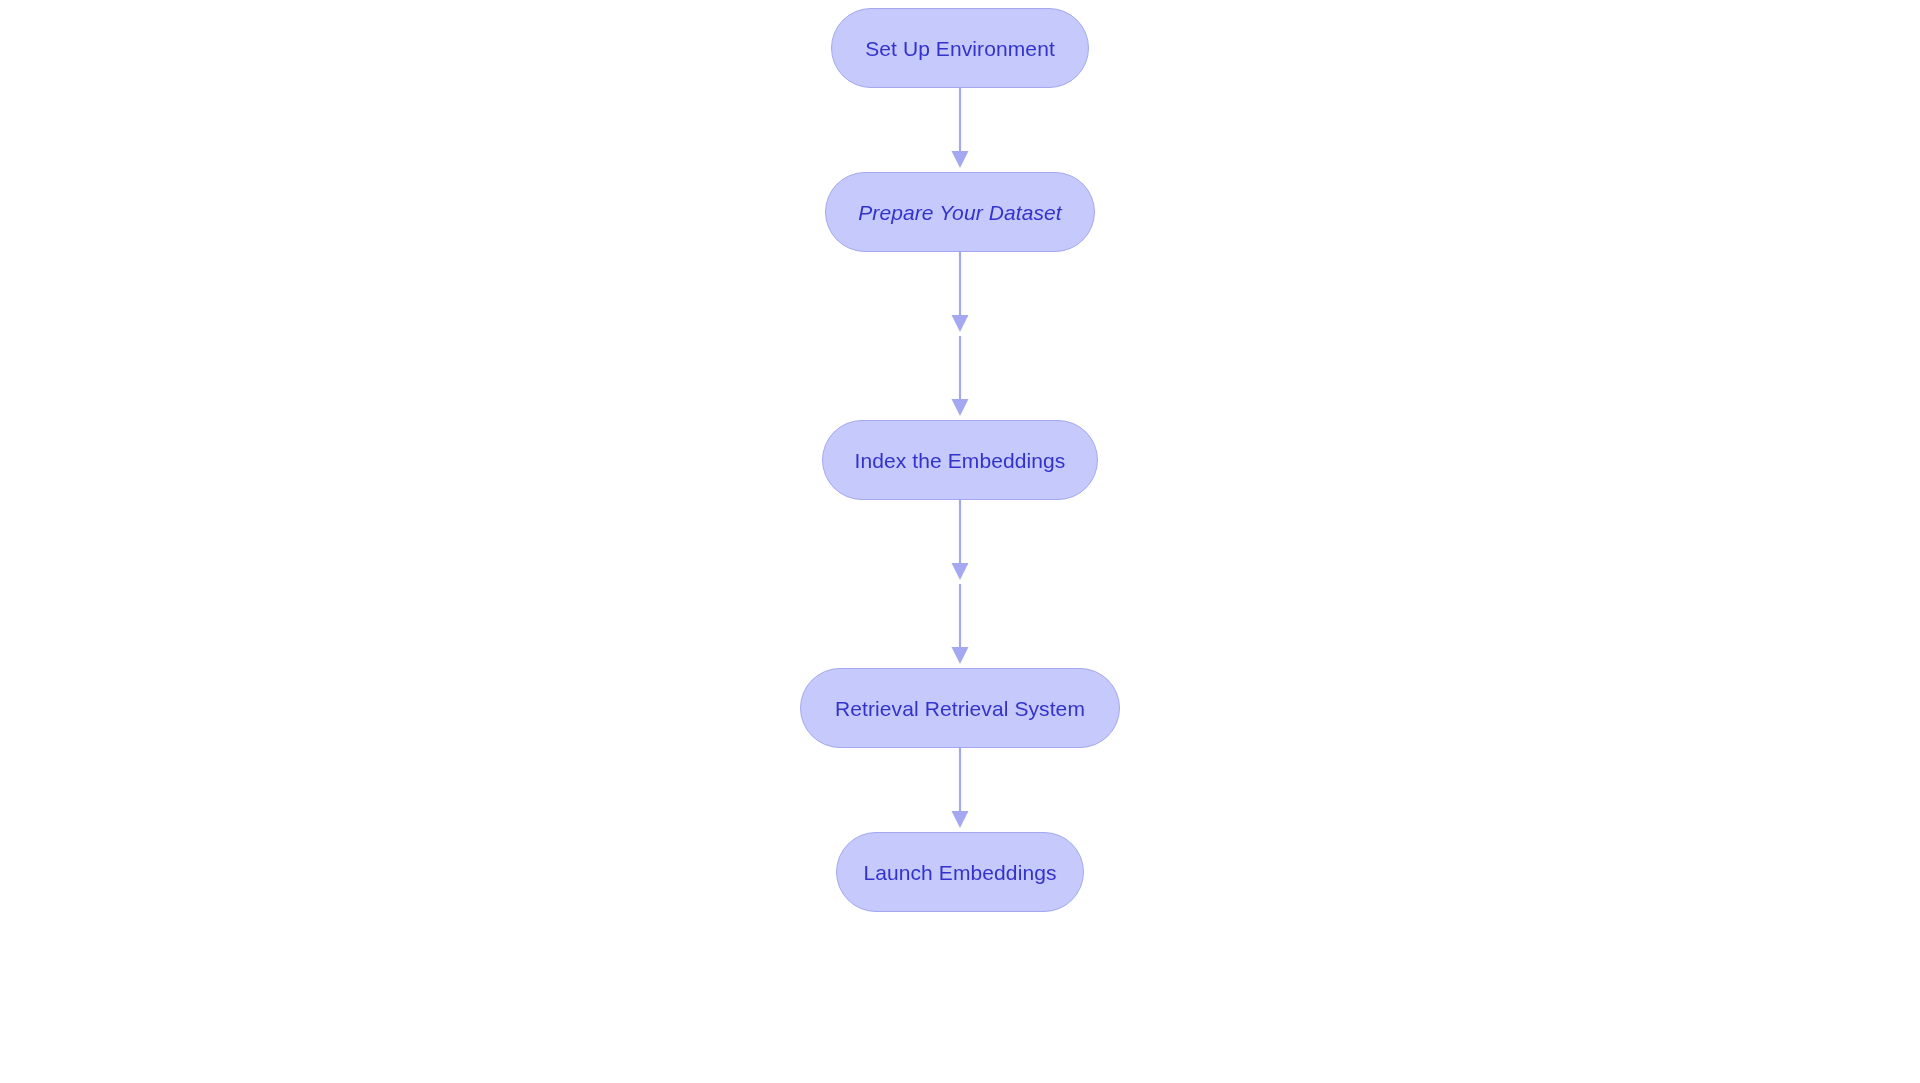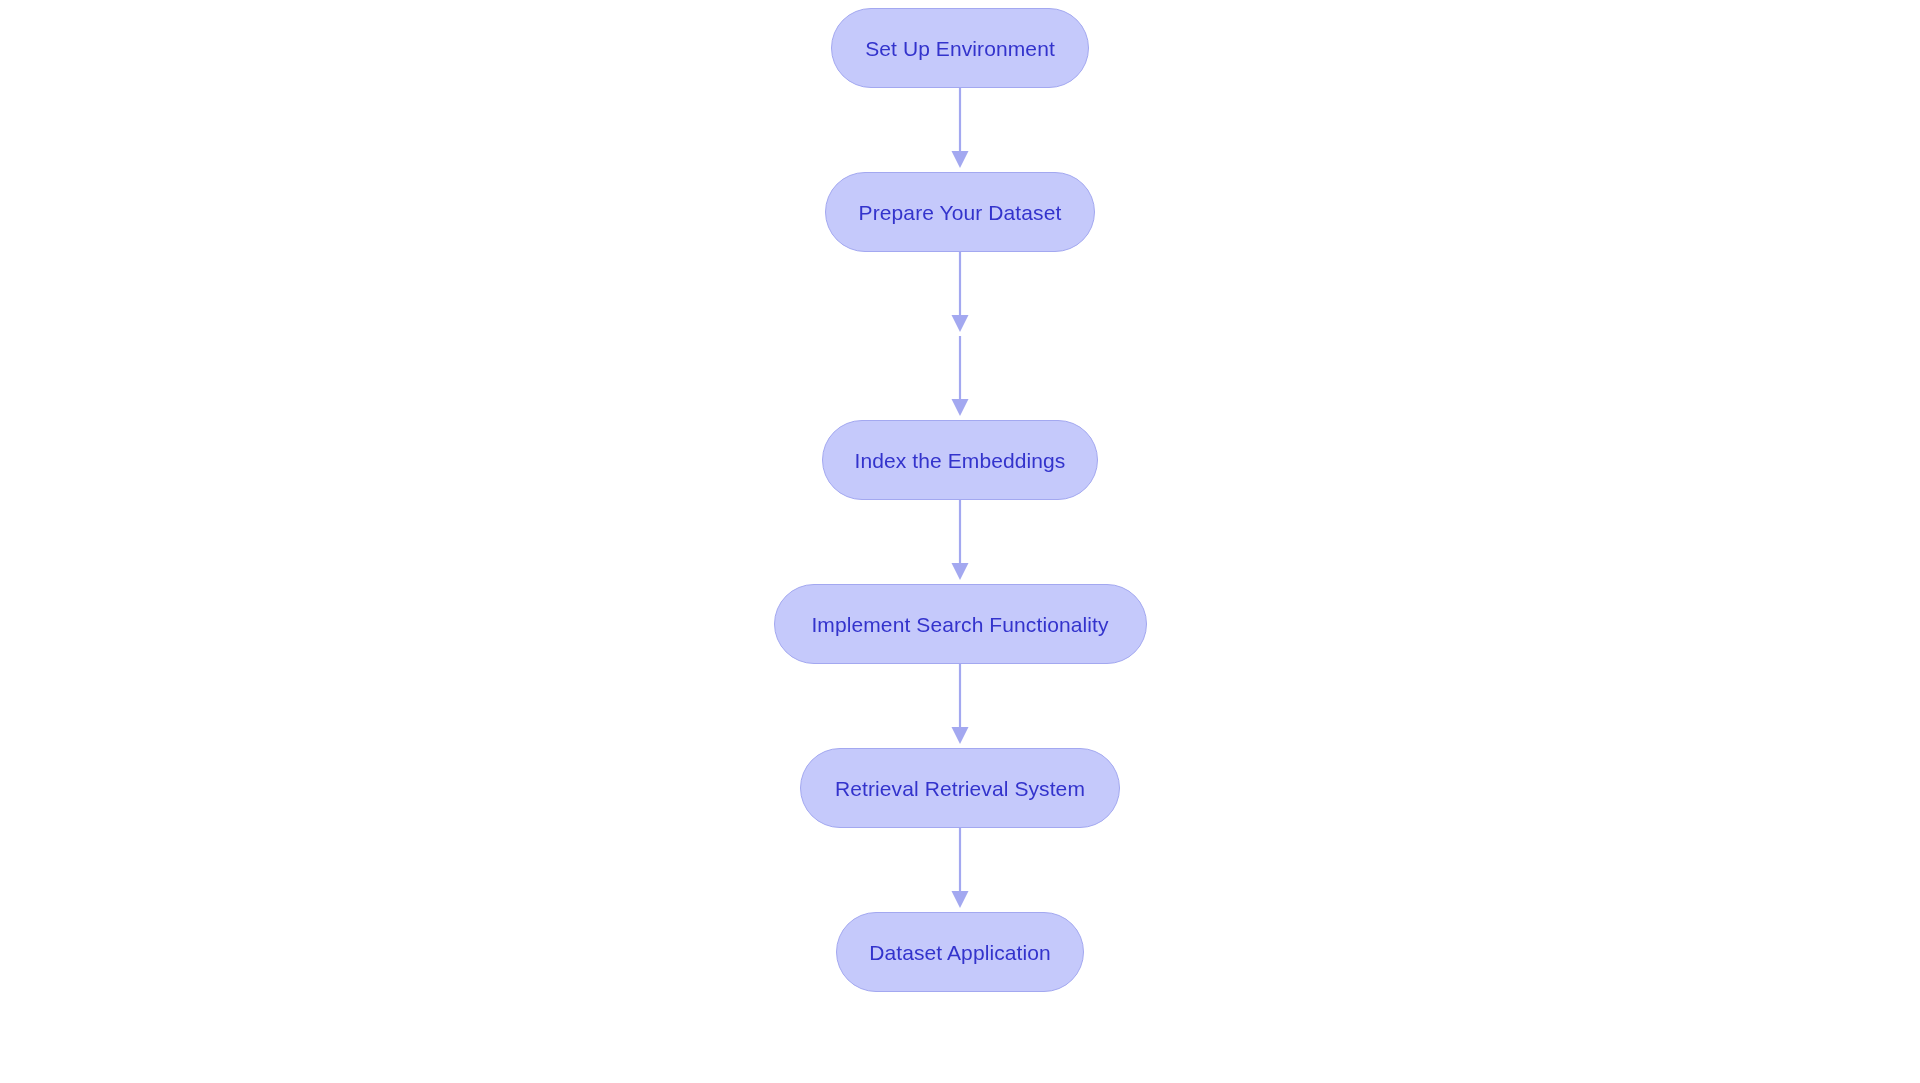--- a/index.html
+++ b/index.html
@@ -54,21 +54,21 @@
     font-family: "Liberation Sans", "DejaVu Sans", sans-serif;
     font-weight: 400;
     line-height: 1;
     letter-spacing: 0.1px;
     white-space: nowrap;
     padding: 0 26px;
   }
 
   
   .w-0 { width: 258px; }
-  .w-1 { width: 270px; }
+  .w-1 { width: 270px; font-style: italic; }
   .w-2 { width: 280px; }
   .w-3 { width: 276px; }
   .w-4 { width: 373px; }
   .w-5 { width: 320px; }
   .w-6 { width: 248px; }
 
   .connector {
     width: 40px;
     height: 84px;
     flex: 0 0 auto;
@@ -120,40 +120,37 @@
       <span class="node-label">Index the Embeddings</span>
     </div>
 
     <div class="connector">
       <svg viewBox="0 0 40 84" xmlns="http://www.w3.org/2000/svg" aria-hidden="true">
         <line x1="20" y1="0" x2="20" y2="66" stroke="#a3a8f0" stroke-width="2.2"></line>
         <polygon points="20,80 11.5,63 28.5,63" fill="#a3a8f0"></polygon>
       </svg>
     </div>
 
-    <div class="node w-4">
-      <span class="node-label">Implement Search Functionality</span>
-    </div>
 
     <div class="connector">
       <svg viewBox="0 0 40 84" xmlns="http://www.w3.org/2000/svg" aria-hidden="true">
         <line x1="20" y1="0" x2="20" y2="66" stroke="#a3a8f0" stroke-width="2.2"></line>
         <polygon points="20,80 11.5,63 28.5,63" fill="#a3a8f0"></polygon>
       </svg>
     </div>
 
     <div class="node w-5">
       <span class="node-label">Retrieval Retrieval System</span>
     </div>
 
     <div class="connector">
       <svg viewBox="0 0 40 84" xmlns="http://www.w3.org/2000/svg" aria-hidden="true">
         <line x1="20" y1="0" x2="20" y2="66" stroke="#a3a8f0" stroke-width="2.2"></line>
         <polygon points="20,80 11.5,63 28.5,63" fill="#a3a8f0"></polygon>
       </svg>
     </div>
 
     <div class="node w-6">
-      <span class="node-label">Dataset Application</span>
+      <span class="node-label">Launch Embeddings</span>
     </div>
 
   </div>
 </div>
 
 </body></html>

